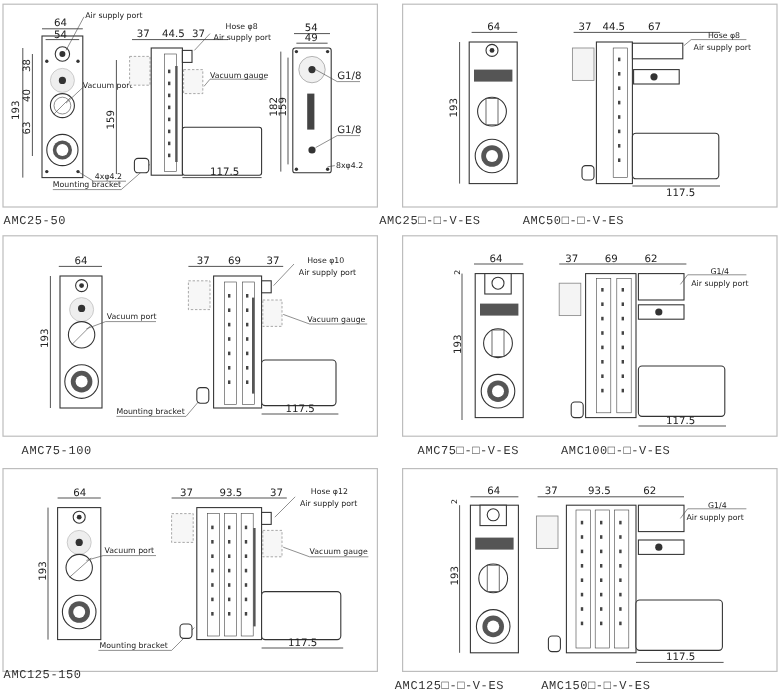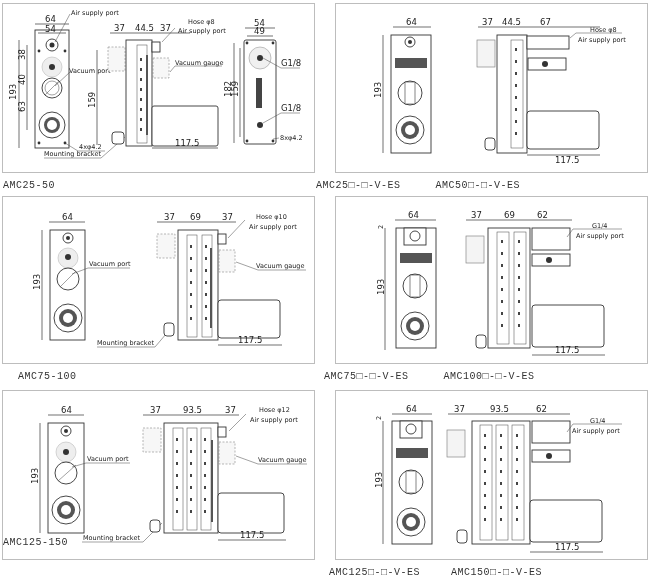--- a/index.html
+++ b/index.html
@@ -245,21 +245,21 @@
     <line class="thin" x1="228" y1="238" x2="245" y2="220"></line>
     <text class="lbl" x="256" y="219">Hose φ10</text>
     <text class="lbl" x="249" y="229">Air supply port</text>
     <line class="thin" x1="236" y1="262" x2="258" y2="270"></line>
       <line class="thin" x1="258" y1="270" x2="306" y2="270"></line>
     <text class="lbl" x="256" y="268">Vacuum gauge</text>
   </g>
 </svg>
 
 <div class="panel" style="left:335px;top:196px;width:313px;height:168px;"></div>
-<div class="caption" style="left:324px;top:371px;">
+<div class="caption" style="left:348px;top:371px;">
   <span>AMC75□-□-V-ES</span>
   <span style="width:22px"></span>
   <span>AMC100□-□-V-ES</span>
 </div>
 <svg width="650" height="580" viewBox="0 0 650 580">
   <g>
     <line class="ln" x1="395" y1="220" x2="436" y2="220"></line>
     <text class="dim" x="408" y="218">64</text>
     <text class="lbl" transform="translate(383,229) rotate(-90)">2</text>
     <line class="ln" x1="385" y1="228" x2="385" y2="350"></line>
@@ -309,21 +309,21 @@
     <line class="ln" x1="532" y1="355" x2="605" y2="355"></line>
     <text class="dim" x="555" y="353">117.5</text>
     <line class="thin" x1="567" y1="237" x2="573" y2="229"></line>
       <line class="thin" x1="573" y1="229" x2="622" y2="229"></line>
     <text class="lbl" x="592" y="228">G1/4</text>
     <text class="lbl" x="576" y="238">Air supply port</text>
   </g>
 </svg>
 
 <div class="panel" style="left:2px;top:390px;width:313px;height:170px;"></div>
-<div class="caption" style="left:3px;top:537px;">
+<div class="caption" style="left:3px;top:558px;">
   <span>AMC125-150</span>
 </div>
 <svg width="650" height="580" viewBox="0 0 650 580">
   <g>
     <line class="ln" x1="48" y1="415" x2="84" y2="415"></line>
     <text class="dim" x="61" y="413">64</text>
     <line class="ln" x1="40" y1="423" x2="40" y2="533"></line>
     <text class="dim" transform="translate(38,484) rotate(-90)">193</text>
     <rect class="body" x="48" y="423" width="36" height="110"></rect>
     <circle class="body" cx="66" cy="431" r="5"></circle>

